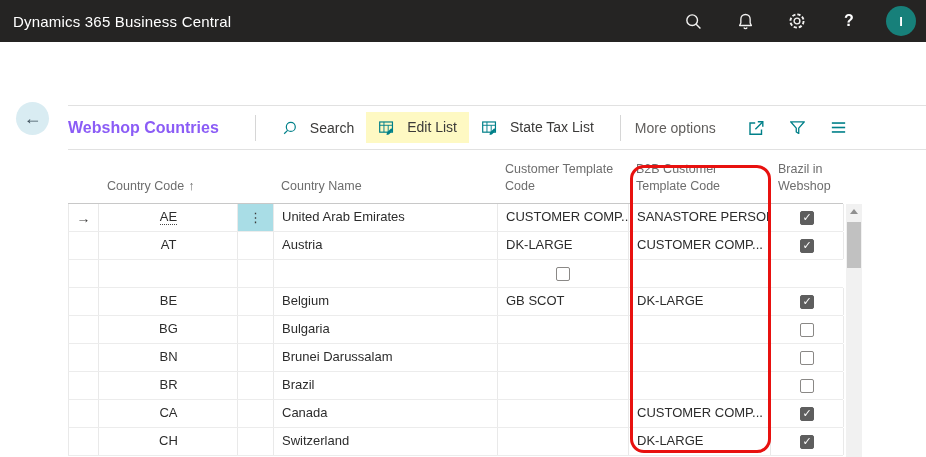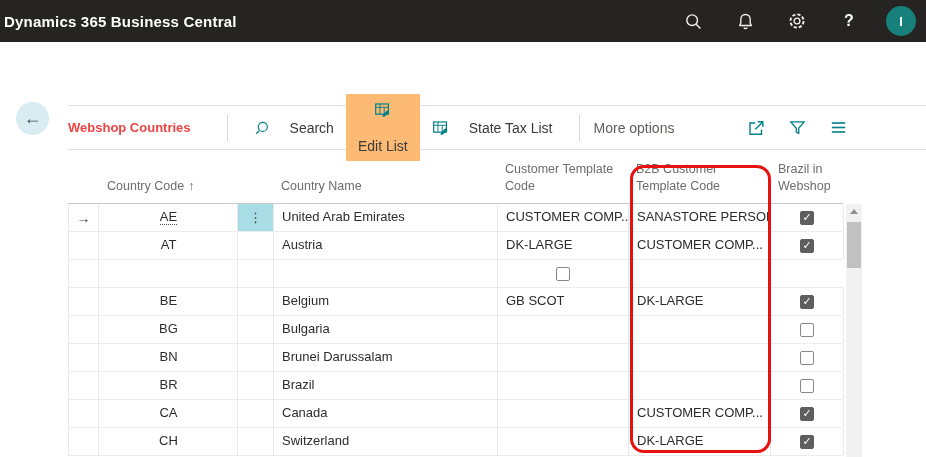--- a/index.html
+++ b/index.html
@@ -3,44 +3,44 @@
 <meta charset="utf-8">
 <style>
   html,body{margin:0;padding:0;}
   body{width:926px;height:457px;position:relative;overflow:hidden;background:#fff;
        font-family:"Liberation Sans",sans-serif;-webkit-font-smoothing:antialiased;}
   .page{position:absolute;inset:0;}
 
   
   .topbar{position:absolute;left:0;top:0;width:926px;height:42px;background:var(--topbar-bg,#252423);
           display:flex;align-items:center;}
-  .topbar-title{color:#fff;font-weight:bold;font-size:15px;margin-left:4px;letter-spacing:.2px;}
+  .topbar-title{color:#fff;font-weight:normal;font-size:15px;margin-left:13px;letter-spacing:.2px;}
   .topbar-icons{position:absolute;right:0;top:0;height:42px;display:flex;align-items:center;gap:22px;padding-right:10px;}
   .tb-icon{width:30px;height:30px;display:flex;align-items:center;justify-content:center;cursor:pointer;}
   .help-glyph{color:#fff;font-size:16px;font-weight:bold;}
   .avatar{width:30px;height:30px;border-radius:50%;background:var(--avatar-bg,#17807a);
           display:flex;align-items:center;justify-content:center;color:#fff;font-size:13px;font-weight:bold;}
 
   
   .pagebar{position:absolute;left:0;top:42px;width:926px;height:63px;background:#fff;}
   .back-btn{position:absolute;left:16px;top:60px;width:33px;height:33px;border-radius:50%;
             background:var(--back-circle-bg,#d9ecf2);display:flex;align-items:center;justify-content:center;
             color:#3e505c;font-size:18px;cursor:pointer;}
   .caption{position:absolute;left:68px;top:68px;font-size:15px;color:#29414f;}
   .saved{position:absolute;left:746px;top:69px;font-size:14px;color:#605e5c;display:flex;gap:6px;align-items:center;}
   .popout{position:absolute;left:833px;top:68px;width:20px;height:20px;cursor:pointer;}
 
   
   .toolbar{position:absolute;left:68px;top:105px;width:858px;height:45px;box-sizing:border-box;
            border-top:1px solid #e1e1e1;border-bottom:1px solid #e1e1e1;
            display:flex;align-items:center;background:#fff;}
-  .tb-title{font-size:13px;font-weight:bold;color:#ef4444;margin-right:22px;}
+  .tb-title{font-size:16px;font-weight:bold;color:#8b5cf6;margin-right:22px;}
   .v-div{width:1px;height:26px;background:#d6d6d6;margin:0 14px;}
-  .tool-btn{display:flex;align-items:center;gap:20px;padding:7px 12px;font-size:14px;color:#3b3a39;cursor:pointer;}
-  .tool-btn.selected{background:#fdba74;flex-direction:column;}
+  .tool-btn{display:flex;gap:12px;padding:7px 12px;font-size:14px;color:#3b3a39;cursor:pointer;}
+  .tool-btn.selected{background:#fef9c3;}
   .more-options{color:#605e5c;font-size:14px;margin-left:0;cursor:pointer;}
   .toolbar-right{margin-left:auto;display:flex;align-items:center;gap:21px;padding-right:78px;}
   .toolbar-right .tb-icon{width:20px;height:20px;}
 
   
   .grid-header{position:absolute;left:68px;top:150px;width:775px;height:54px;box-sizing:border-box;
                display:grid;grid-template-columns:30px 139px 36px 224px 131px 142px 73px;
                align-items:end;border-bottom:1px solid #c8c8c8;color:#6d6d6d;font-size:12.5px;line-height:1.35;}
   .h-cell{padding:0 8px 8px 8px;cursor:pointer;}
   .h-cell.code{padding-left:9px;white-space:nowrap;}

